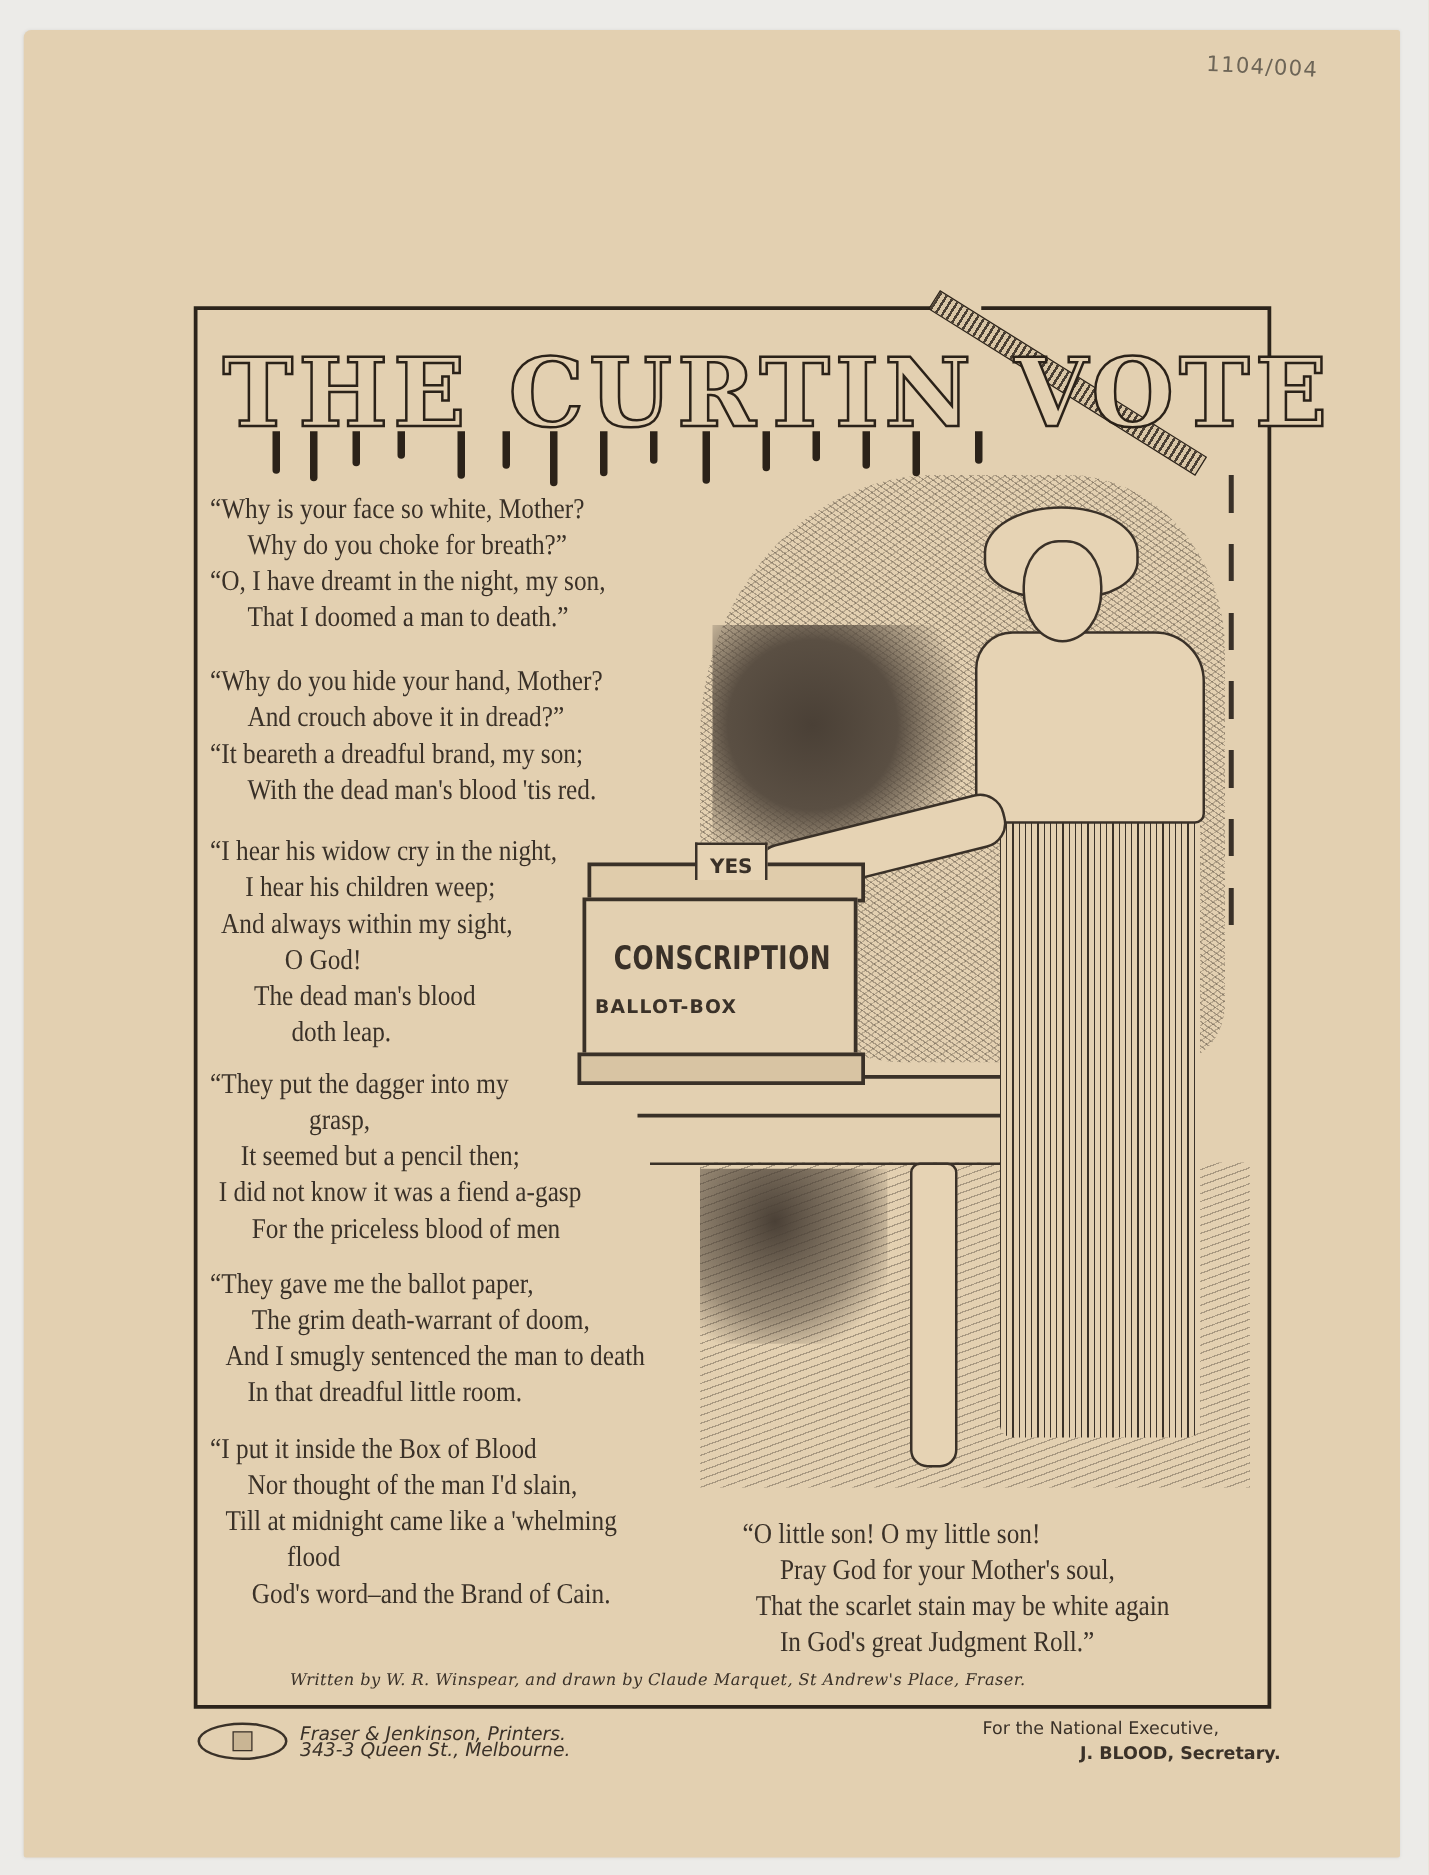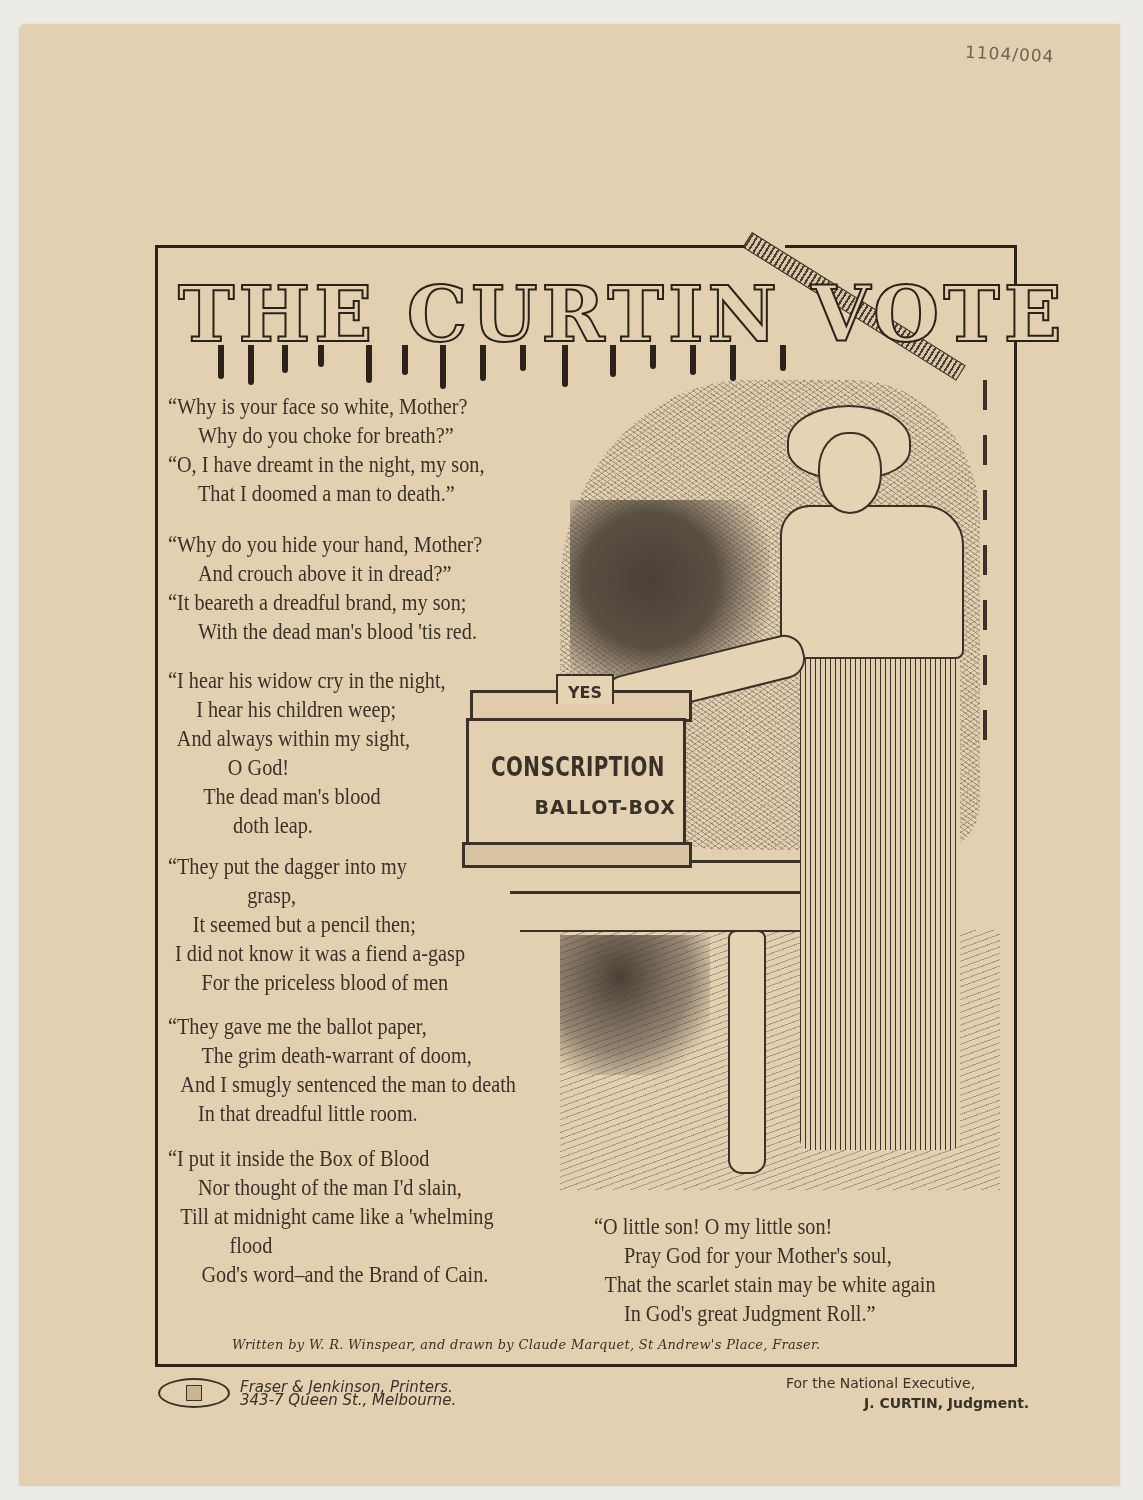--- a/index.html
+++ b/index.html
@@ -61,22 +61,22 @@
   .ballot-base {
     position:absolute; left:462px; top:842px; width:230px; height:26px;
     border:3px solid #3a3128; box-sizing:border-box; background:#d8c4a3;
   }
   .ballot-main {
     position:absolute; left:476px; top:752px; width:200px; text-align:center;
     font-family:"DejaVu Sans Condensed","DejaVu Sans", sans-serif; font-weight:bold; font-size:26px; color:#3a3128; letter-spacing:0.5px;
     transform:scaleX(0.85); transform-origin:center;
   }
   .ballot-sub {
-    position:absolute; left:476px; top:796px; width:200px; text-align:right;
-    font-family:"DejaVu Sans", sans-serif; font-weight:bold; font-size:19px; color:#3a3128; letter-spacing:1px;
+    position:absolute; left:476px; top:796px; width:200px; text-align:left;
+    font-family:"DejaVu Sans", sans-serif; font-weight:bold; font-size:15px; color:#3a3128; letter-spacing:1px;
   }
   .yes-card {
     position:absolute; left:556px; top:674px; width:58px; height:30px; background:#e6d3b4;
     border:2px solid #3a3128; border-bottom:none; box-sizing:border-box;
     font-family:"DejaVu Sans", sans-serif; font-weight:bold; font-size:16px; color:#3a3128;
     text-align:center; line-height:34px;
   }
   .hatch-bg {
     position:absolute; left:560px; top:380px; width:420px; height:470px;
     background:repeating-linear-gradient(35deg, rgba(58,49,40,0.35) 0 1px, transparent 1px 4px),
@@ -260,18 +260,18 @@
   <div style="padding-left:34px">In God's great Judgment Roll.”</div>
 </div>
 
 <div class="credit">Written by W. R. Winspear, and drawn by Claude Marquet, St Andrew's Place, Fraser.</div>
 
 <div class="union-logo">
   <div class="center-mark"></div>
 </div>
 <div class="printer">
   <div>Fraser &amp; Jenkinson, Printers.</div>
-  <div>343-7 Queen St., Melbourne.</div>
+  <div>343-3 Queen St., Melbourne.</div>
 </div>
 <div class="exec">
   <div>For the National Executive,</div>
-  <div class="l2">J. CURTIN, Judgment.</div>
+  <div class="l2">J. BLOOD, Secretary.</div>
 </div>
 
 </body></html>

